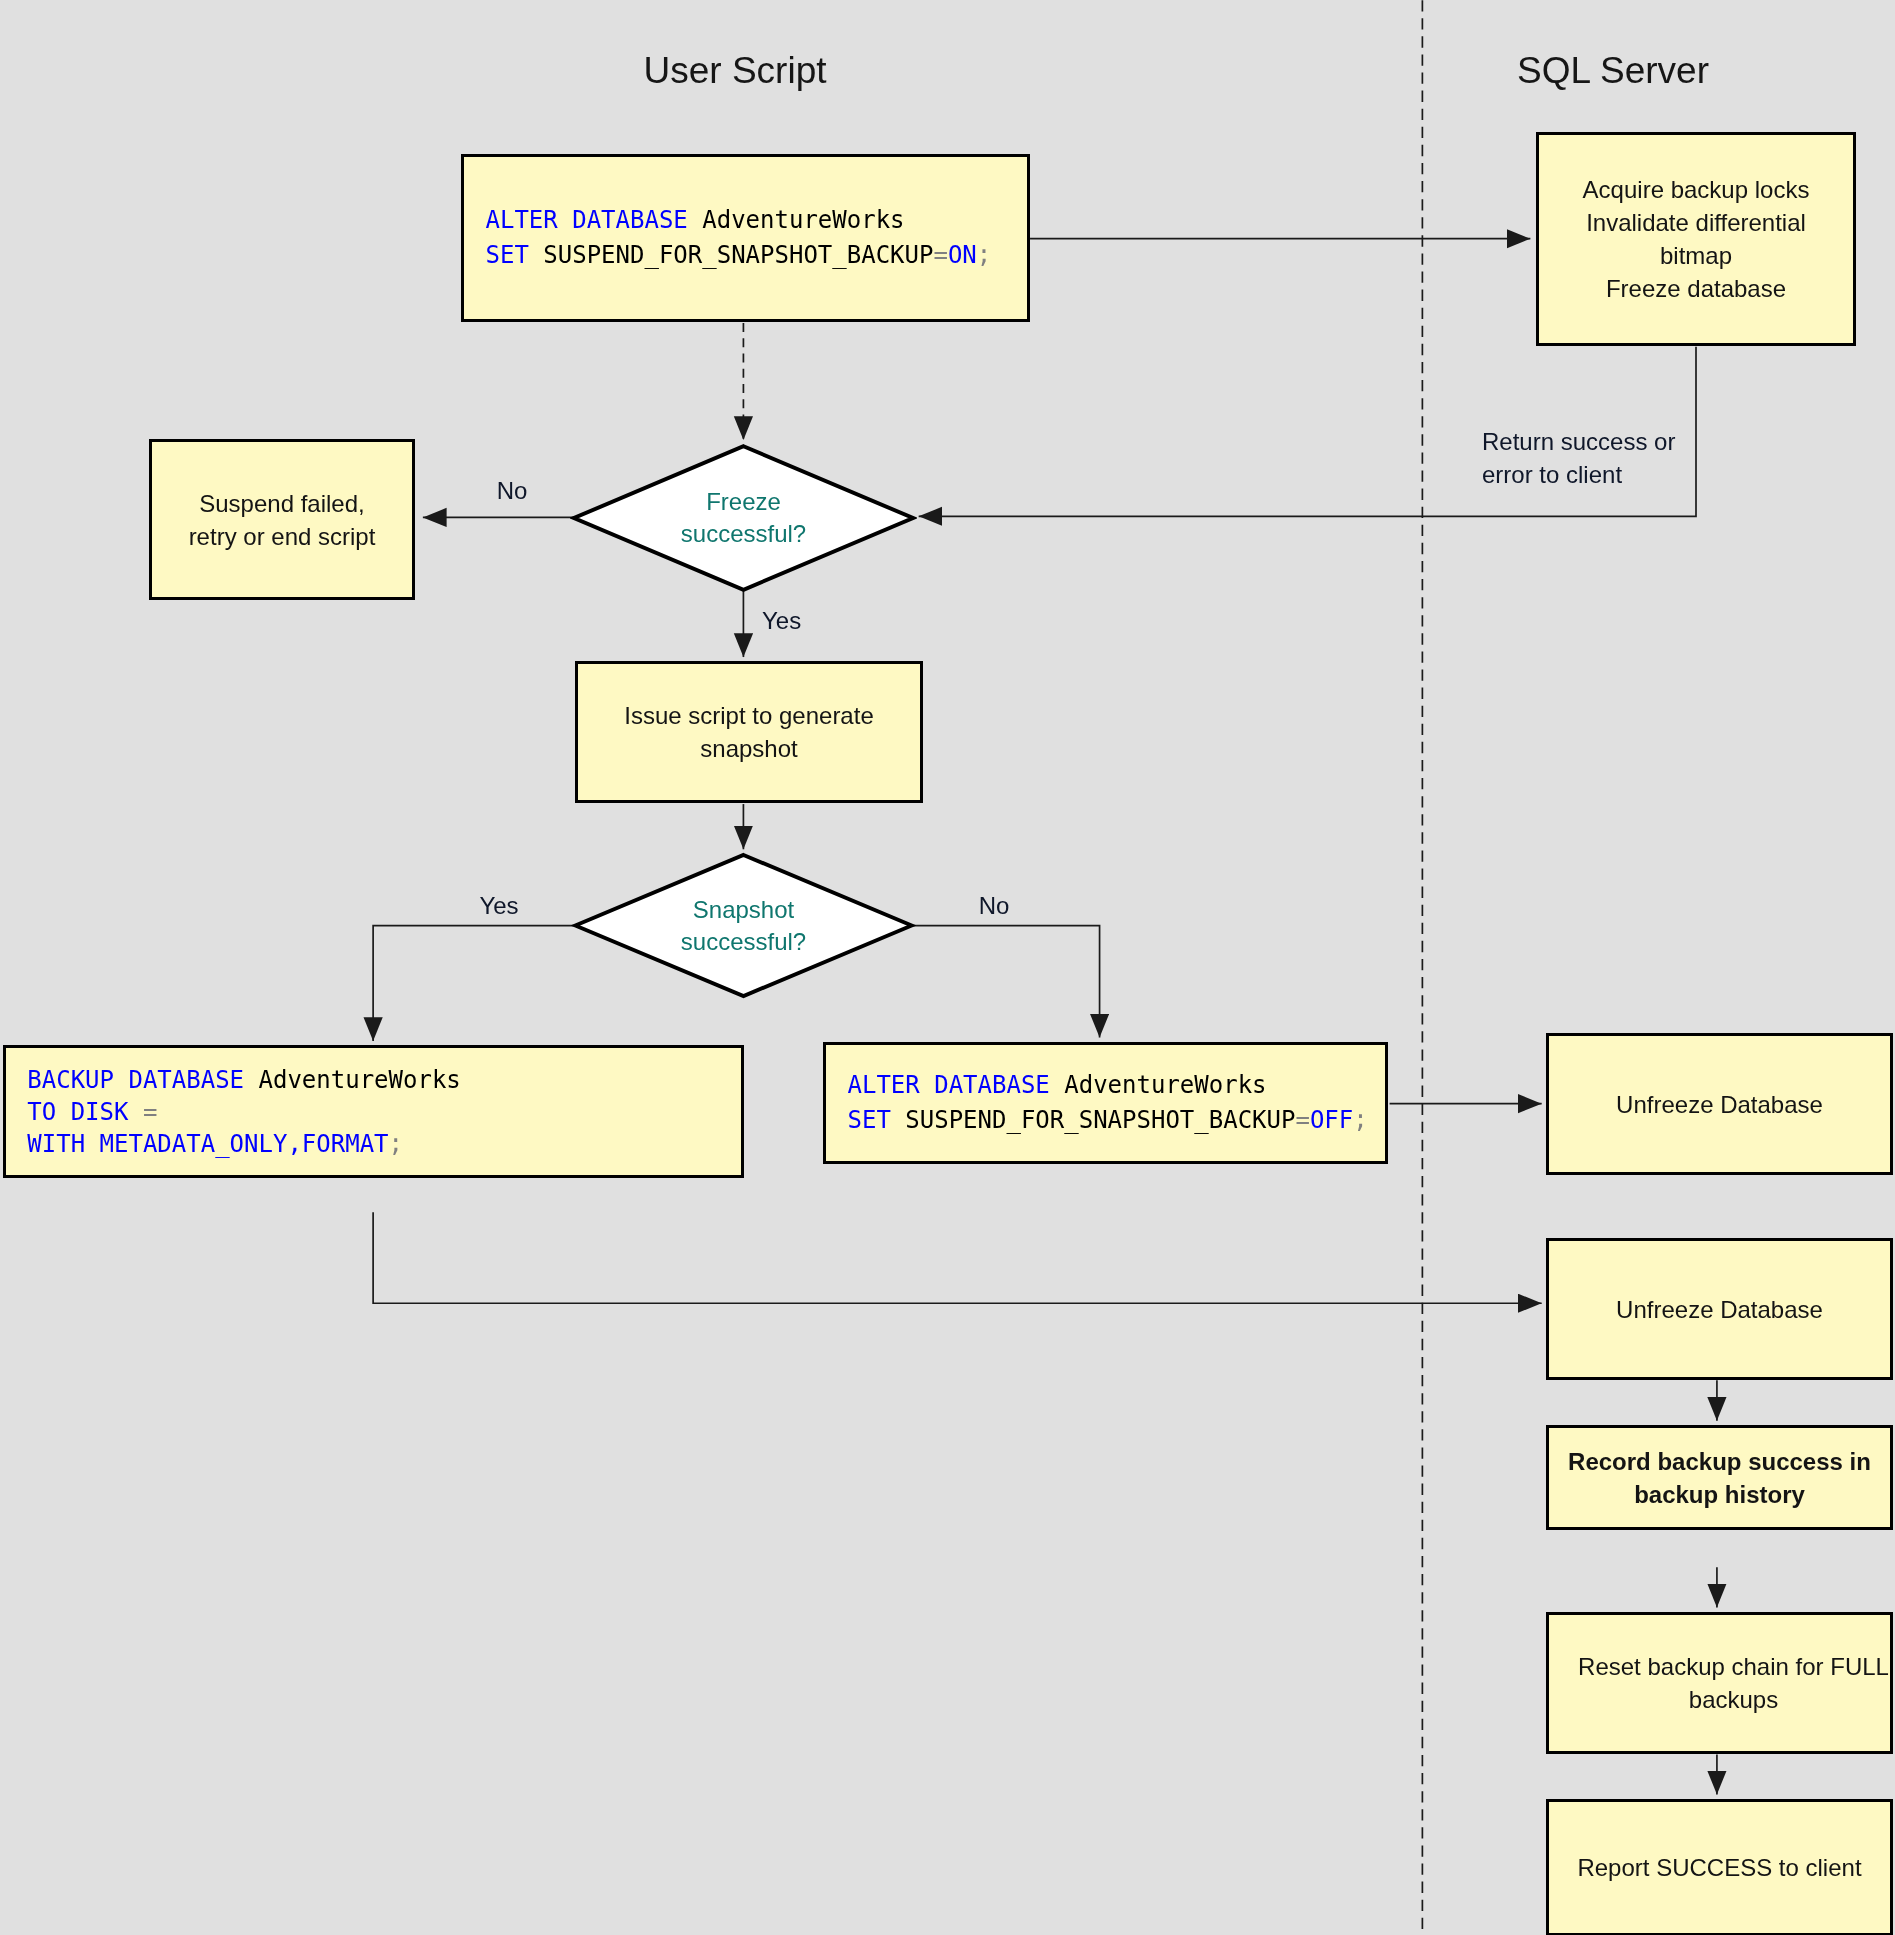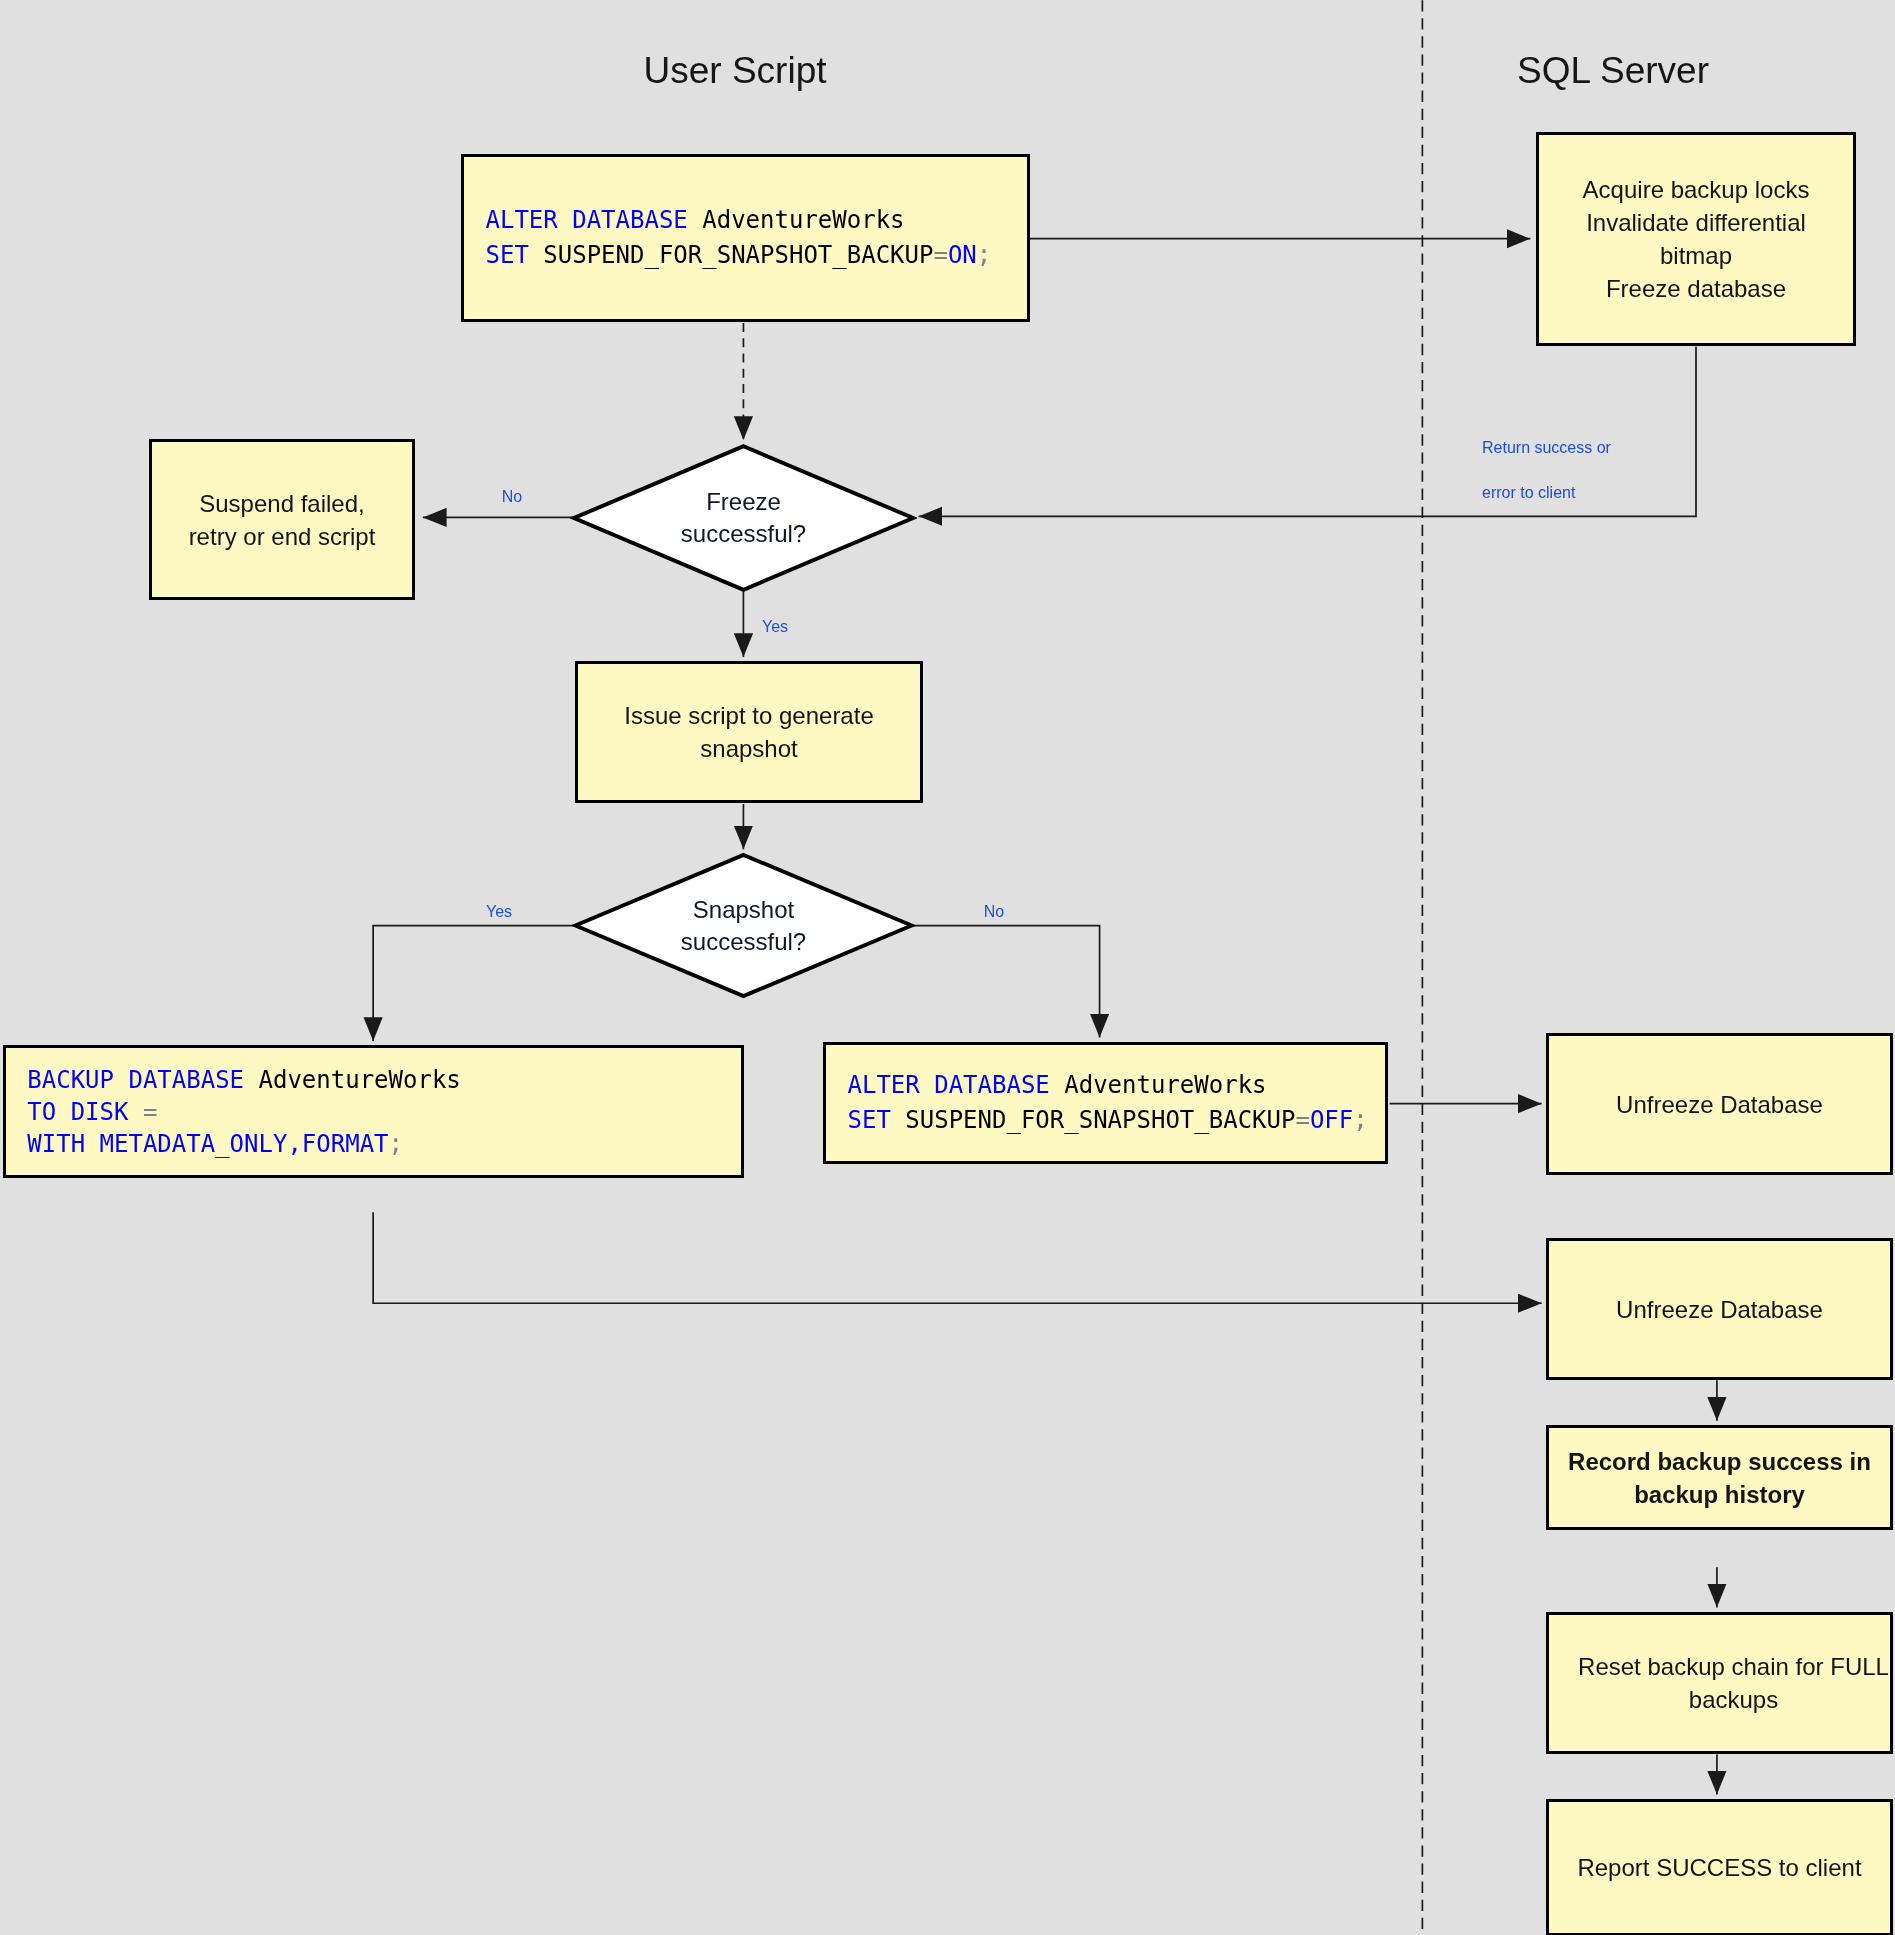--- a/index.html
+++ b/index.html
@@ -32,25 +32,25 @@
   .c-kw{color:#0000ff;}
   .c-id{color:#000000;}
   .c-op{color:#808080;}
   .c-str{color:#ff0000;}
   .diamond-wrap{position:absolute;z-index:3;}
   .diamond-wrap svg{position:absolute;left:0;top:0;}
   .diamond-label{
     position:absolute;left:0;top:0;width:100%;height:100%;
     display:flex;align-items:center;justify-content:center;
     font-size:24px;line-height:32px;text-align:center;white-space:pre-line;
-    color:#0f172a;z-index:4;
+    color:#0f766e;z-index:4;
   }
   .edge-label{
-    position:absolute;z-index:5;font-size:16px;line-height:45px;
-    color:#1d4ed8;white-space:pre-line;
+    position:absolute;z-index:5;font-size:24px;line-height:33px;
+    color:#0f172a;white-space:pre-line;
   }
   .edge-label.center{transform:translateX(-50%);text-align:center;}
 </style>
 </head>
 <body>
 
 <svg id="edge-layer" width="1895" height="1936" viewBox="0 0 3352 3424">
   <defs>
     <marker id="arrow" markerUnits="userSpaceOnUse" markerWidth="46" markerHeight="38" refX="42" refY="17" orient="auto">
       <path d="M0,0 L42,17 L0,34 Z" fill="#1a1a1a"></path>

